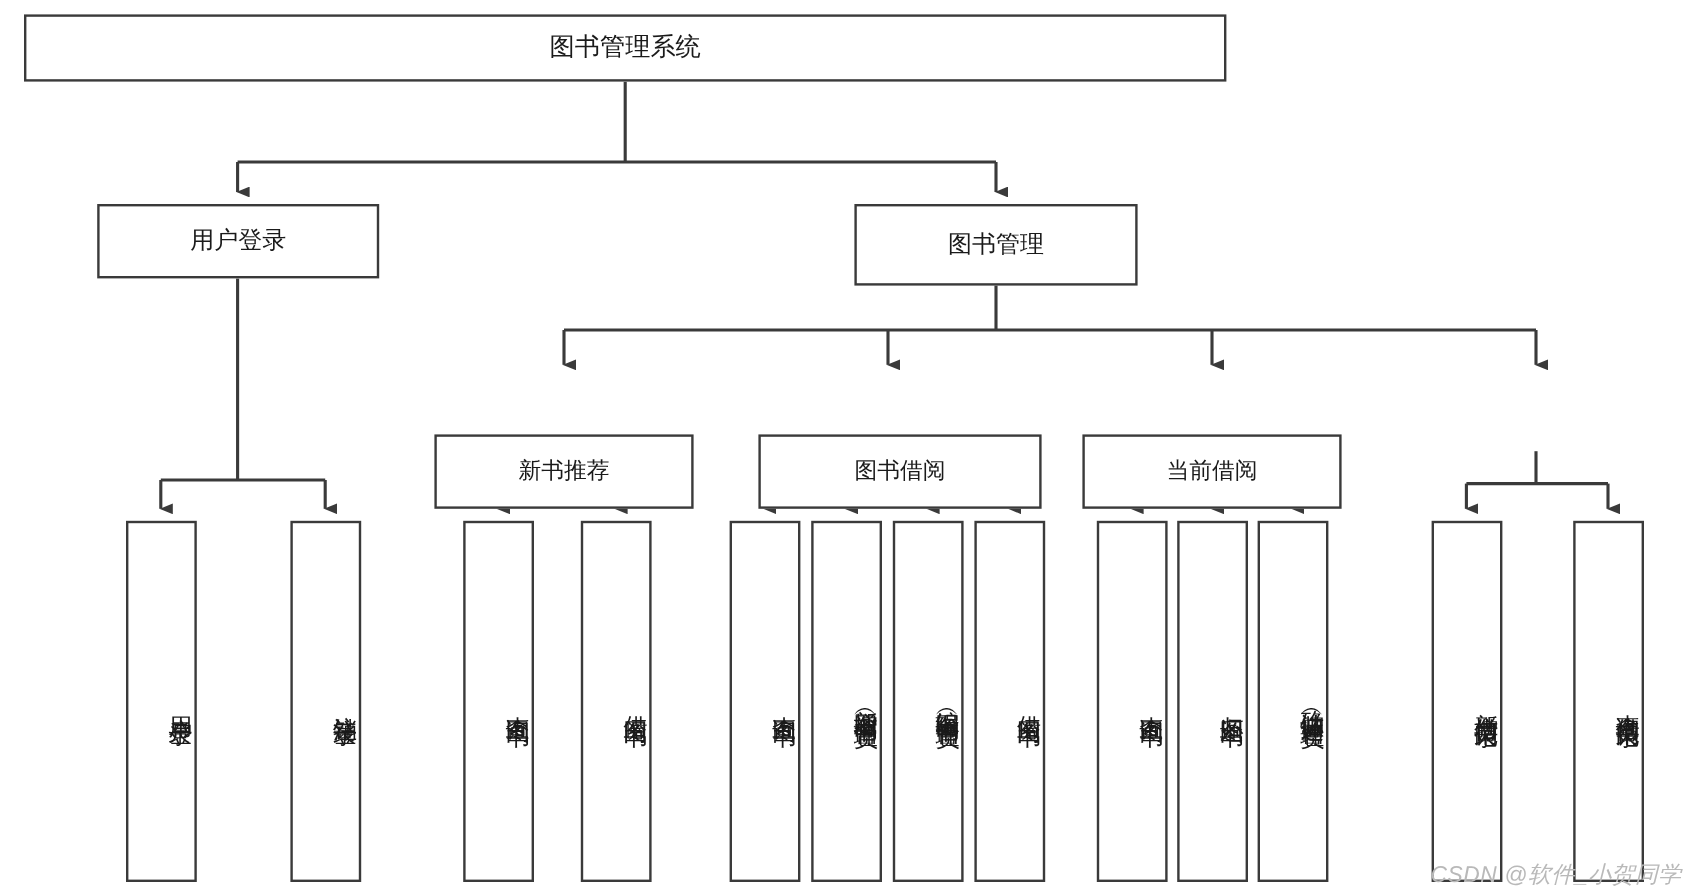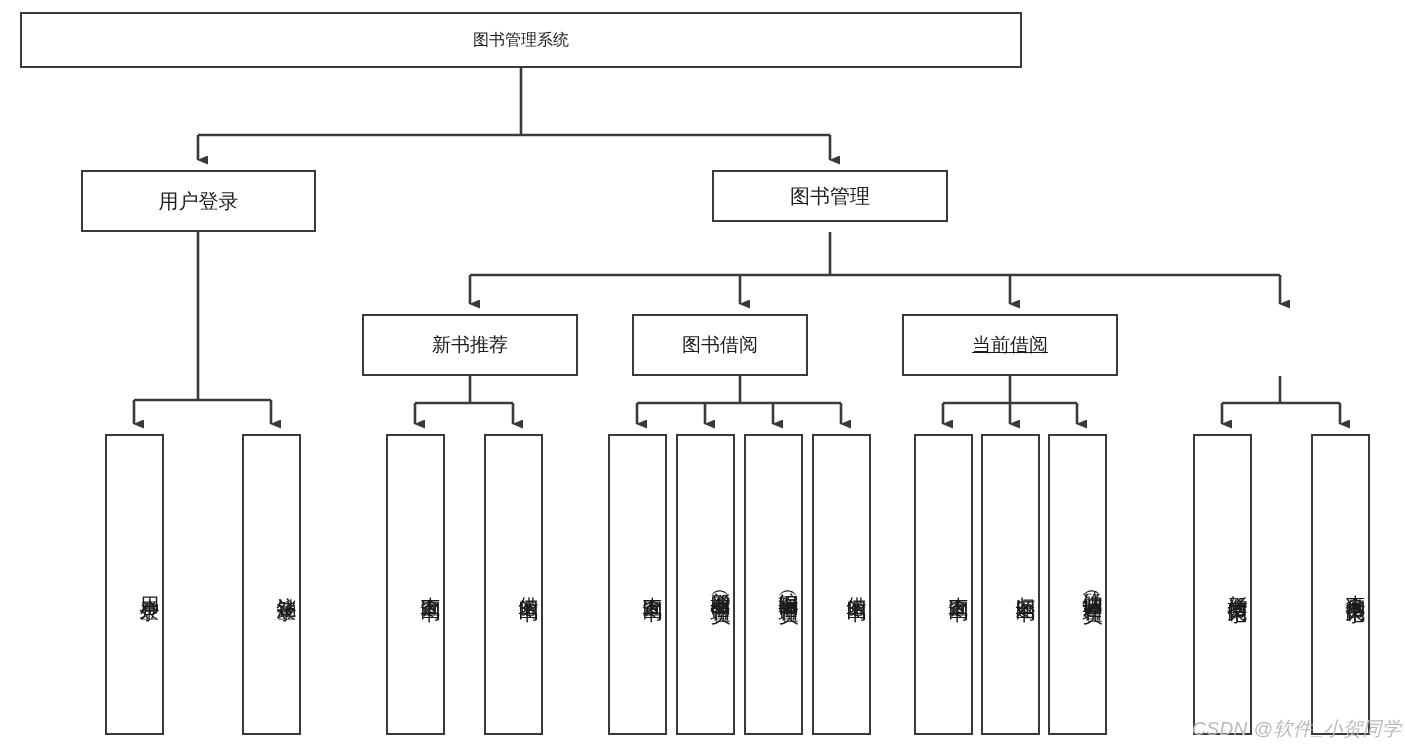--- a/index.html
+++ b/index.html
@@ -29,27 +29,28 @@
     box-sizing: border-box;
     border: 2px solid #3a3a3a;
     background: #ffffff;
     display: flex;
     align-items: center;
     justify-content: center;
     color: #1a1a1a;
     line-height: 1.25;
   }
   .node.h {
-    font-size: 16px;
+    font-size: 21px;
   }
   .node.h2 {
     font-size: 20px;
   }
   .node.h3 {
     font-size: 19px;
+    margin-top: 48px;
   }
   .node.vert {
     writing-mode: vertical-rl;
     text-orientation: upright;
     font-size: 20px;
     letter-spacing: 2px;
     padding: 10px 0;
     align-items: flex-start;
     justify-content: center;
   }
@@ -122,31 +123,31 @@
     </g>
   </svg>
 
   <div class="node h" style="left:20px;top:12px;width:1002px;height:56px;">
     <span class="lbl">图书管理系统</span>
   </div>
 
   <div class="node h2" style="left:81px;top:170px;width:235px;height:62px;">
     <span class="lbl">用户登录</span>
   </div>
-  <div class="node h2" style="left:712px;top:170px;width:236px;height:52px;">
+  <div class="node h2" style="left:712px;top:170px;width:236px;height:68px;">
     <span class="lbl">图书管理</span>
   </div>
 
   <div class="node h3" style="left:362px;top:314px;width:216px;height:62px;">
     <span class="lbl">新书推荐</span>
   </div>
-  <div class="node h3" style="left:632px;top:314px;width:176px;height:62px;">
+  <div class="node h3" style="left:632px;top:314px;width:236px;height:62px;">
     <span class="lbl">图书借阅</span>
   </div>
-  <div class="node h3" style="left:902px;top:314px;width:216px;height:62px;text-decoration:underline;">
+  <div class="node h3" style="left:902px;top:314px;width:216px;height:62px;">
     <span class="lbl">当前借阅</span>
   </div>
 
   <div class="node vert" style="left:105px;top:434px;width:59px;height:301px;">
     <span class="lbl">用户登录</span>
   </div>
   <div class="node vert" style="left:242px;top:434px;width:59px;height:301px;">
     <span class="lbl">注销登录</span>
   </div>
 

